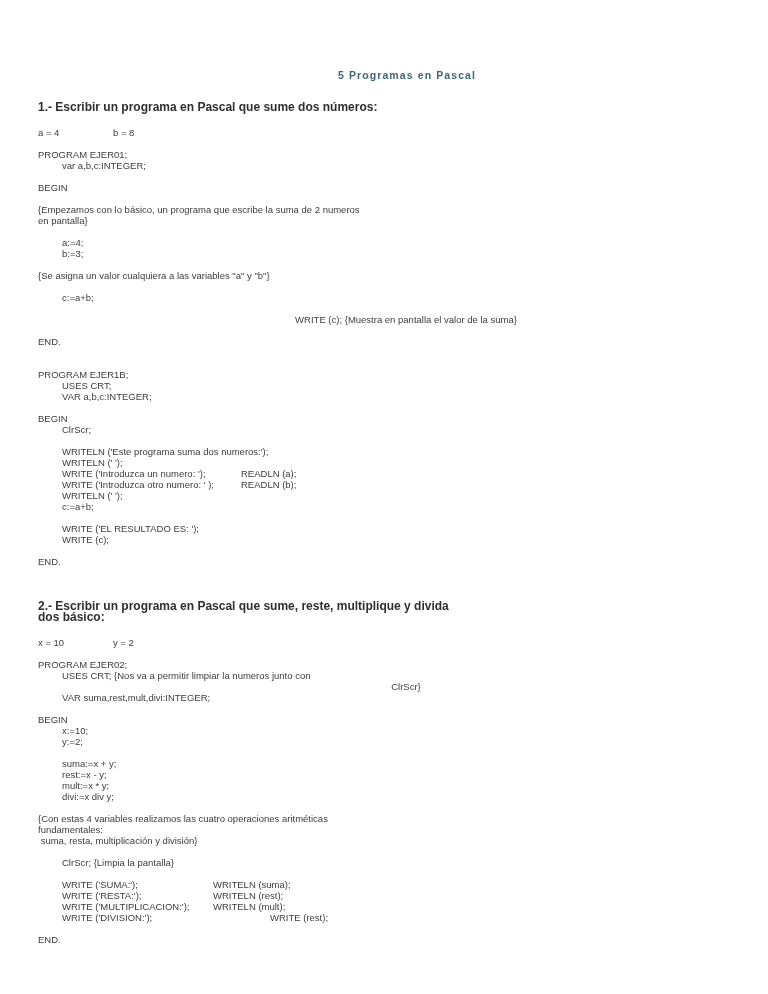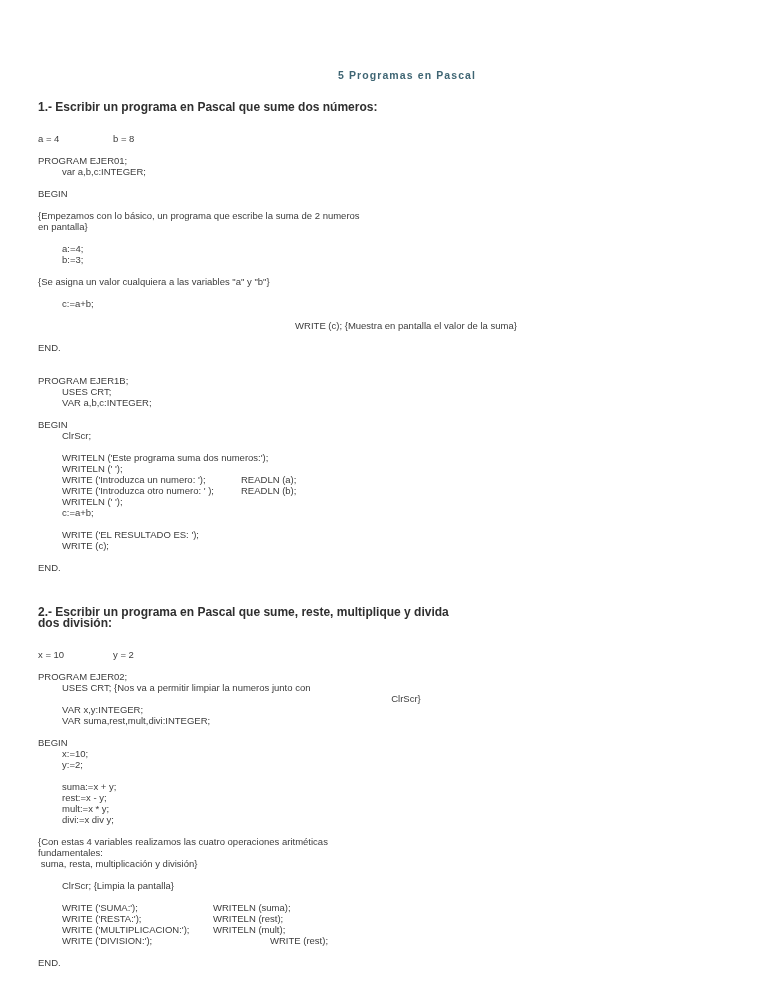--- a/index.html
+++ b/index.html
@@ -26,21 +26,21 @@
     letter-spacing: 1.1px;
     color: #3e6573;
     margin-bottom: 20px;
   }
   .ln { position: relative; white-space: pre; }
   .h  { font-weight: bold; color: #2f2f2f; font-size: 12px; }
   .i1 { padding-left: 24px; }
   .i2 { padding-left: 46px; text-align: center; }
   .g1 { margin-top: 11px; }
   .g2 { margin-top: 22px; }
-  .gm { margin-top: 20px; }
+  .gm { margin-top: 14px; }
   .gsec { margin-top: 34px; }
   .c2 { position: absolute; top: 0; }
   .c-vals   { left: 75px; }
   .c-readln { left: 203px; }
   .c-res    { left: 175px; }
   .c-divi   { left: 232px; }
 </style>
 </head>
 <body>
 
@@ -84,28 +84,27 @@
   <div class="ln i1"><span>WRITE ('Introduzca otro numero: ' );</span><span class="c2 c-readln">READLN (b);</span></div>
   <div class="ln i1">WRITELN (' ');</div>
   <div class="ln i1">c:=a+b;</div>
 
   <div class="ln i1 g1">WRITE ('EL RESULTADO ES: ');</div>
   <div class="ln i1">WRITE (c);</div>
 
   <div class="ln g1">END.</div>
 
   <div class="ln h gsec">2.- Escribir un programa en Pascal que sume, reste, multiplique y divida</div>
-  <div class="ln h">dos división:</div>
+  <div class="ln h">dos básico:</div>
 
   <div class="ln gm"><span>x = 10</span><span class="c2 c-vals">y = 2</span></div>
 
   <div class="ln g1">PROGRAM EJER02;</div>
   <div class="ln i1">USES CRT; {Nos va a permitir limpiar la numeros junto con</div>
   <div class="ln i2">ClrScr}</div>
-  <div class="ln i1">VAR x,y:INTEGER;</div>
   <div class="ln i1">VAR suma,rest,mult,divi:INTEGER;</div>
 
   <div class="ln g1">BEGIN</div>
   <div class="ln i1">x:=10;</div>
   <div class="ln i1">y:=2;</div>
 
   <div class="ln i1 g1">suma:=x + y;</div>
   <div class="ln i1">rest:=x - y;</div>
   <div class="ln i1">mult:=x * y;</div>
   <div class="ln i1">divi:=x div y;</div>

